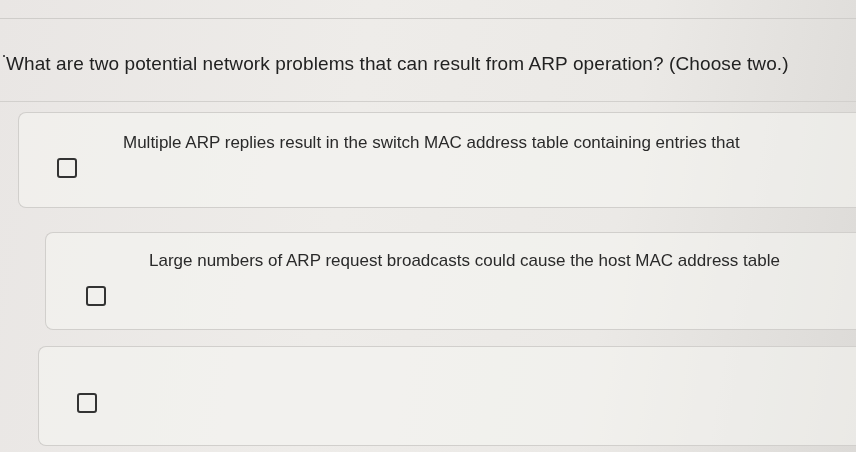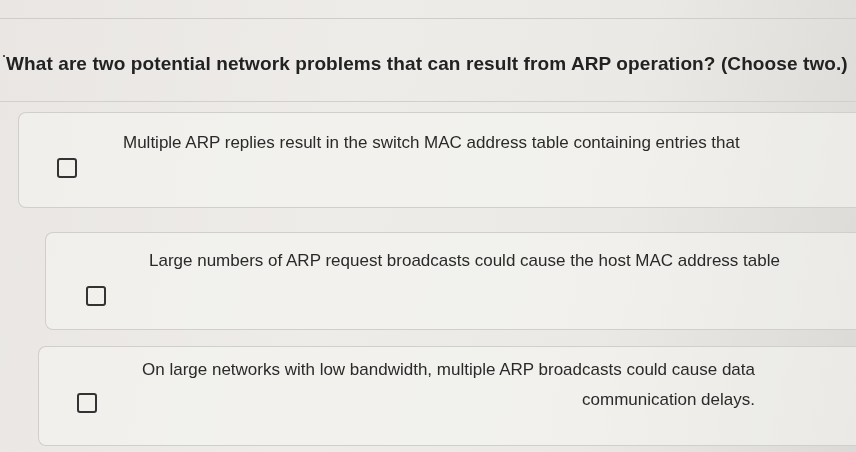--- a/index.html
+++ b/index.html
@@ -22,21 +22,20 @@
       width: 856px;
       height: 1px;
       background: #cfcdca;
     }
     .question-area {
       position: absolute;
       left: 0;
       top: 19px;
       width: 792px;
       height: 82px;
-      font-weight: bold;
     }
     .question-text {
       position: absolute;
       left: 6px;
       top: 34px;
       font-size: 19px;
       letter-spacing: 0.1px;
       white-space: nowrap;
       color: #222;
     }
@@ -57,21 +56,20 @@
       height: 1px;
       background: #d2d0cd;
     }
     .option {
       position: absolute;
       border: 1px solid #d1cfcc;
       border-right: none;
       border-radius: 8px 0 0 8px;
       background: rgba(246, 245, 243, 0.55);
       box-sizing: border-box;
-      text-align: right;
     }
     .option-1 { left: 18px; top: 112px; width: 838px; height: 96px; }
     .option-2 { left: 28px; top: 232px; width: 828px; height: 98px; margin-left: 17px; }
     .option-3 { left: 38px; top: 346px; width: 818px; height: 100px; }
     .checkbox {
       position: absolute;
       width: 20px;
       height: 20px;
       border: 2.5px solid #333;
       border-radius: 3px;
@@ -114,17 +112,13 @@
 
 <div class="option option-2">
   <div class="checkbox"></div>
   <div class="option-label">
     <span>Large numbers of ARP request broadcasts could cause the host MAC address table</span>
   </div>
 </div>
 
 <div class="option option-3">
   <div class="checkbox"></div>
-  <div class="option-label">
-    <span>On large networks with low bandwidth, multiple ARP broadcasts could cause data</span>
-    <span>communication delays.</span>
-  </div>
 </div>
 
 </body></html>

